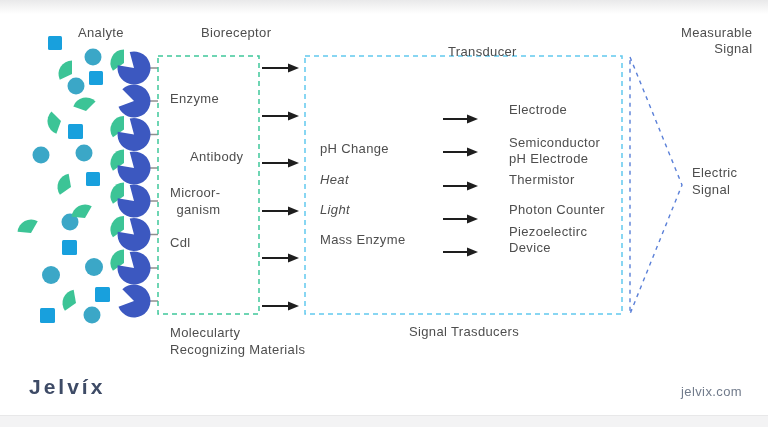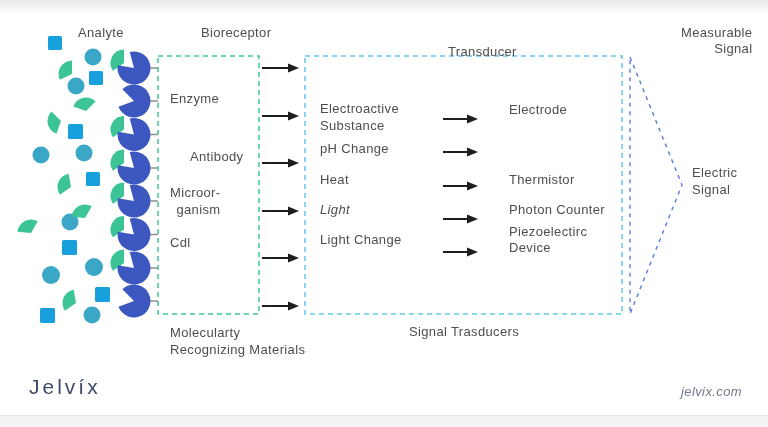--- a/index.html
+++ b/index.html
@@ -10,21 +10,21 @@
   }
   .top-shade { position:absolute; top:0; left:0; right:0; height:14px;
     background:linear-gradient(#e9e9ea, rgba(255,255,255,0)); }
   .bottom-bar { position:absolute; bottom:0; left:0; right:0; height:11px;
     background:#f3f3f4; border-top:1px solid #e8e8e9; }
   .gfx { position:absolute; left:0; top:0; }
   .lbl { position:absolute; font-size:13px; line-height:16px; color:var(--text);
     letter-spacing:.35px; white-space:pre-line; }
   .lh17 { line-height:17px; }
   .logo { position:absolute; font-size:21px; color:var(--logo);
-    letter-spacing:3px; font-weight:400;text-align:center; }
+    letter-spacing:3px; font-weight:700;text-align:center; }
   .site { position:absolute; font-size:13px; color:var(--footer_text); letter-spacing:.4px; }
   
   .sq   { fill:var(--square); }
   .ci   { fill:var(--circle); }
   .we   { fill:var(--wedge); }
   .pac  { fill:var(--pacman); }
   .tick { stroke:var(--tick); stroke-width:1.5; }
   .box-green { fill:none; stroke:var(--receptor_box); stroke-width:1.5; stroke-dasharray:5 4; }
   .box-blue  { fill:none; stroke:var(--transducer_box); stroke-width:1.5; stroke-dasharray:5 4; }
   .chev { fill:none; stroke:var(--signal_chevron); stroke-width:1.4; stroke-dasharray:4 4.5; }
@@ -168,37 +168,37 @@
   <div class="lbl" style="left:448px; top:25px;margin-top:19px;">Transducer</div>
   <div class="lbl" style="left:681px; top:25px;text-align:right;">Measurable
 Signal</div>
 
   <div class="lbl" style="left:170px; top:91px;">Enzyme</div>
   <div class="lbl" style="left:170px; top:149px;margin-left:20px;">Antibody</div>
   <div class="lbl lh17" style="left:170px; top:184px;text-align:right;">Microor-
 ganism</div>
   <div class="lbl" style="left:170px; top:235px;">Cdl</div>
 
-  <div class="lbl lh17" style="left:320px; top:100px;">Electroactive
-Substance</div>
   <div class="lbl" style="left:320px; top:141px;">pH Change</div>
-  <div class="lbl" style="left:320px; top:172px;">Heat</div>
+  <div class="lbl" style="left:320px; top:172px;font-style:italic;">Heat</div>
   <div class="lbl" style="left:320px; top:202px;font-style:italic;">Light</div>
-  <div class="lbl" style="left:320px; top:232px;">Light Change</div>
+  <div class="lbl" style="left:320px; top:232px;">Mass Enzyme</div>
 
   <div class="lbl" style="left:509px; top:102px;">Electrode</div>
+  <div class="lbl" style="left:509px; top:135px;">Semiconductor
+pH Electrode</div>
   <div class="lbl" style="left:509px; top:172px;text-align:right;">Thermistor</div>
   <div class="lbl" style="left:509px; top:224px;">Piezoelectirc
 Device</div>
   <div class="lbl" style="left:509px; top:202px;">Photon Counter</div>
 
   <div class="lbl lh17" style="left:692px; top:164px;">Electric
 Signal</div>
 
   <div class="lbl lh17" style="left:170px; top:324px;">Molecularty
 Recognizing Materials</div>
   <div class="lbl" style="left:409px; top:324px;">Signal Trasducers</div>
 
   <div class="logo" style="left:29px; top:375px;">Jelvíx</div>
-  <div class="site" style="left:681px; top:384px;font-style:italic;">jelvix.com</div>
+  <div class="site" style="left:681px; top:384px;">jelvix.com</div>
 
   <div class="bottom-bar"></div>
 </div>
 
 </body></html>

